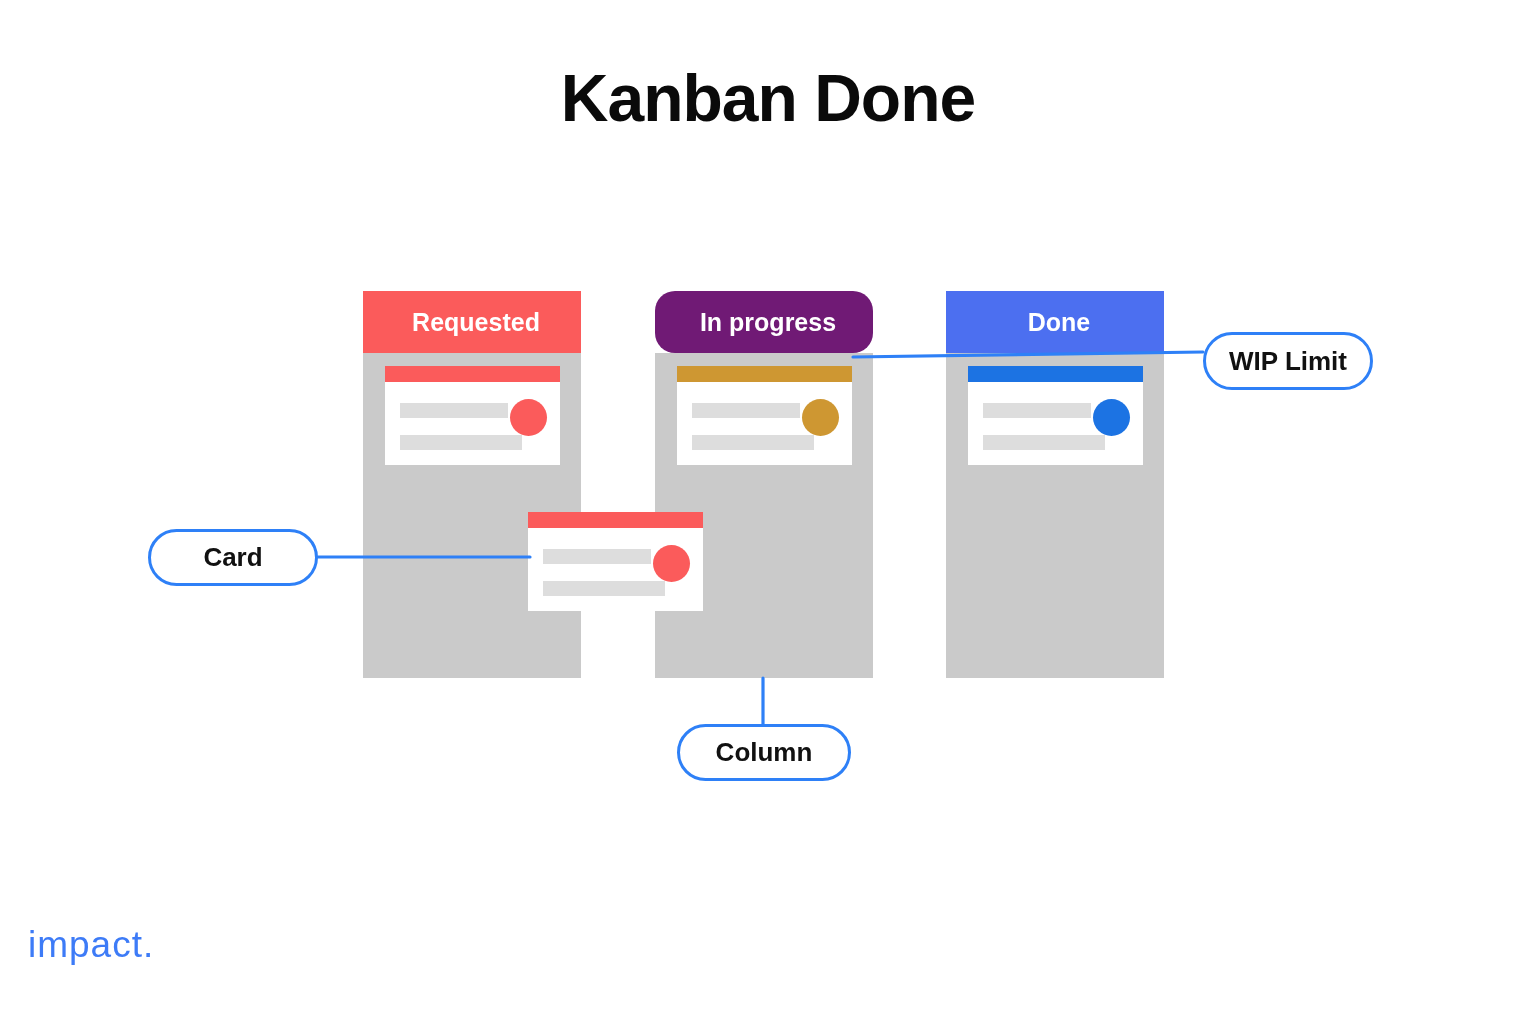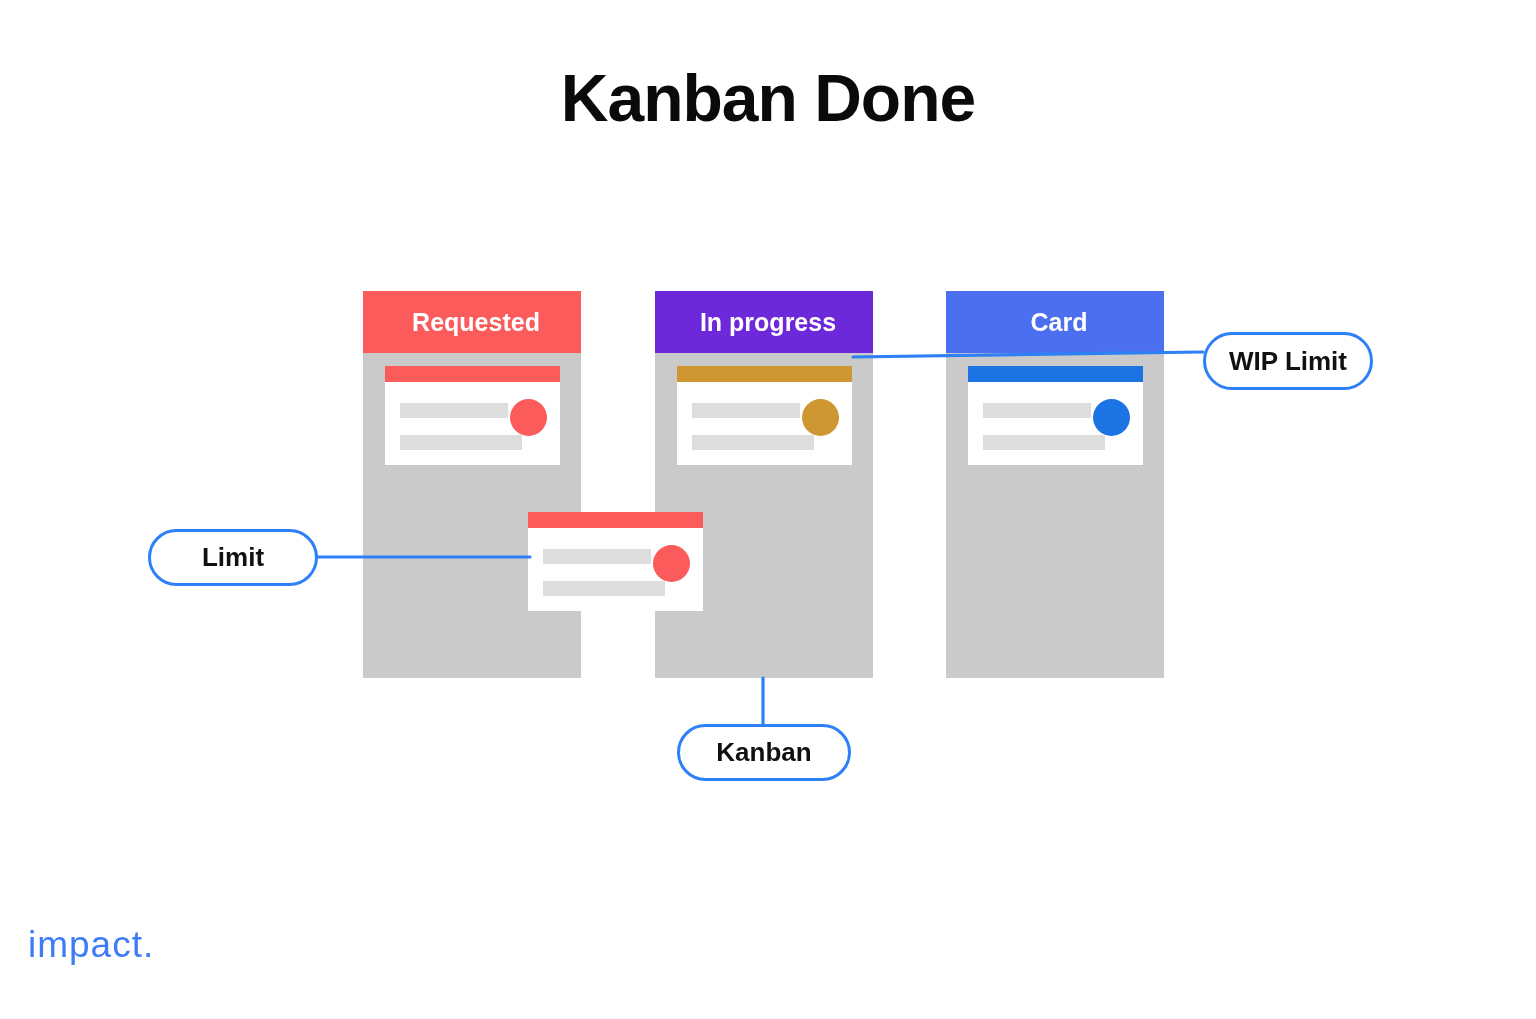--- a/index.html
+++ b/index.html
@@ -121,33 +121,33 @@
       <div class="card incol-card">
         <div class="stripe" style="background-color: rgb(251, 91, 91);"></div>
         <div class="bar bar1" style="background-color: rgb(221, 221, 221);"></div>
         <div class="dot" style="background-color: rgb(251, 91, 91);"></div>
         <div class="bar bar2" style="background-color: rgb(221, 221, 221);"></div>
       </div>
     </div>
   </div>
 
   <div class="column col-inprogress">
-    <div class="col-header" style="background-color: #6d28d9;">In progress</div>
+    <div class="col-header" style="background-color: #701a75; border-radius: 20px;">In progress</div>
     <div class="col-body" style="background-color: rgb(202, 202, 202);">
       <div class="card incol-card">
         <div class="stripe" style="background-color: rgb(206, 151, 50);"></div>
         <div class="bar bar1" style="background-color: rgb(221, 221, 221);"></div>
         <div class="dot" style="background-color: rgb(206, 151, 50);"></div>
         <div class="bar bar2" style="background-color: rgb(221, 221, 221);"></div>
       </div>
     </div>
   </div>
 
   <div class="column col-done">
-    <div class="col-header" style="background-color: rgb(76, 111, 240);">Card</div>
+    <div class="col-header" style="background-color: rgb(76, 111, 240);">Done</div>
     <div class="col-body" style="background-color: rgb(202, 202, 202);">
       <div class="card incol-card">
         <div class="stripe" style="background-color: rgb(28, 115, 227);"></div>
         <div class="bar bar1" style="background-color: rgb(221, 221, 221);"></div>
         <div class="dot" style="background-color: rgb(28, 115, 227);"></div>
         <div class="bar bar2" style="background-color: rgb(221, 221, 221);"></div>
       </div>
     </div>
   </div>
 
@@ -158,24 +158,24 @@
     <div class="bar bar2" style="background-color: rgb(221, 221, 221);"></div>
   </div>
 
   <svg class="overlay">
     <line class="connector" x1="318" y1="557" x2="530" y2="557" style="stroke: rgb(46, 128, 247);"></line>
     <line class="connector" x1="853" y1="357" x2="1203" y2="352" style="stroke: rgb(46, 128, 247);"></line>
     <line class="connector" x1="763" y1="678" x2="763" y2="726" style="stroke: rgb(46, 128, 247);"></line>
   </svg>
 
   <div class="pill pill-card" style="border-color: rgb(46, 128, 247);">
-    <span>Limit</span>
+    <span>Card</span>
   </div>
   <div class="pill pill-wip" style="border-color: rgb(46, 128, 247);">
     <span>WIP Limit</span>
   </div>
   <div class="pill pill-column" style="border-color: rgb(46, 128, 247);">
-    <span>Kanban</span>
+    <span>Column</span>
   </div>
 
   <div class="logo" style="color: rgb(61, 123, 247);">impact.</div>
 
 </div>
 
 </body></html>

